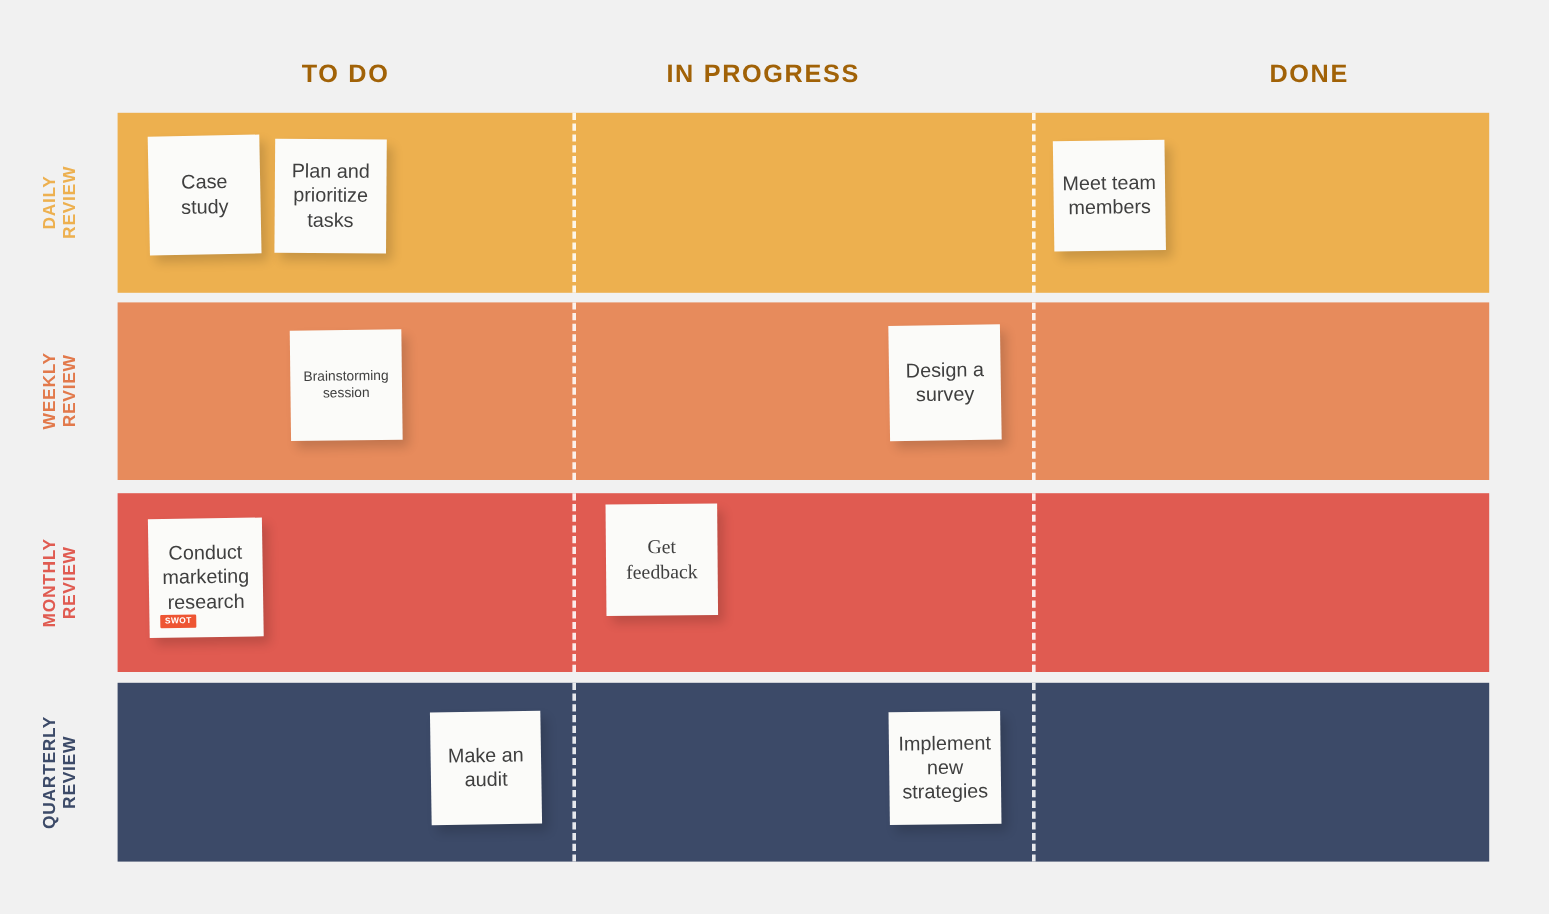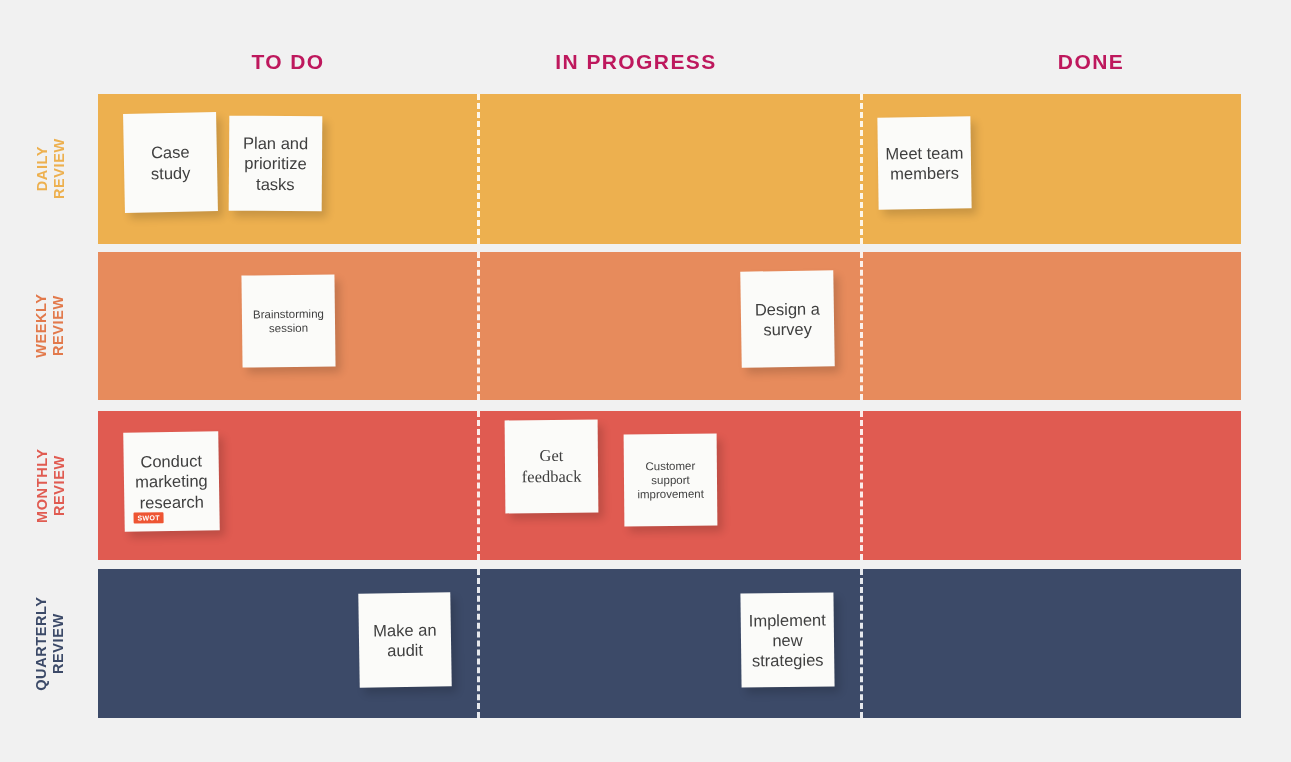--- a/index.html
+++ b/index.html
@@ -21,21 +21,21 @@
     background: #f1f1f1;
   }
 
   
   .col-header {
     position: absolute;
     top: 50px;
     font-size: 21px;
     font-weight: bold;
     letter-spacing: 1.4px;
-    color: #be185d;
+    color: #a16207;
     text-align: center;
     white-space: nowrap;
     transform: translateX(-50%);
   }
 
   
   .row-label {
     position: absolute;
     left: 0;
     width: 100px;
@@ -172,23 +172,20 @@
   </div>
 
   <div class="note size-lg" style="left:124px; top:432px; width:95px; height:99px; transform:rotate(-0.9deg);">
     <span class="note-text">Conduct<br>marketing<br>research</span>
     <span class="note-badge">SWOT</span>
   </div>
 
   <div class="note size-lg" style="left:505px; top:420px; width:93px; height:93px; transform:rotate(-0.5deg);font-family:Liberation Serif, serif;">
     <span class="note-text">Get<br>feedback</span>
   </div>
-  <div class="note size-sm" style="left:624px; top:434px; width:93px; height:92px; transform:rotate(-0.5deg);">
-    <span class="note-text">Customer<br>support<br>improvement</span>
-  </div>
 
   <div class="note size-lg" style="left:359px; top:593px; width:92px; height:94px; transform:rotate(-0.9deg);">
     <span class="note-text">Make an<br>audit</span>
   </div>
 
   <div class="note size-lg" style="left:741px; top:593px; width:93px; height:94px; transform:rotate(-0.7deg);">
     <span class="note-text">Implement<br>new<br>strategies</span>
   </div>
 
 </div>

